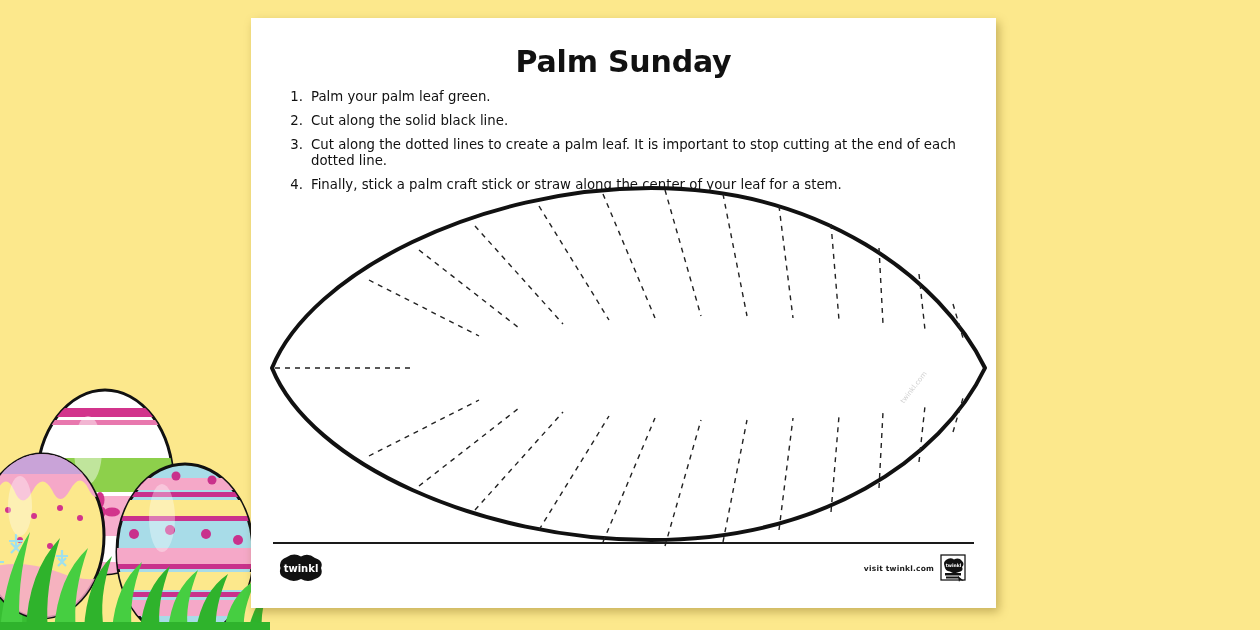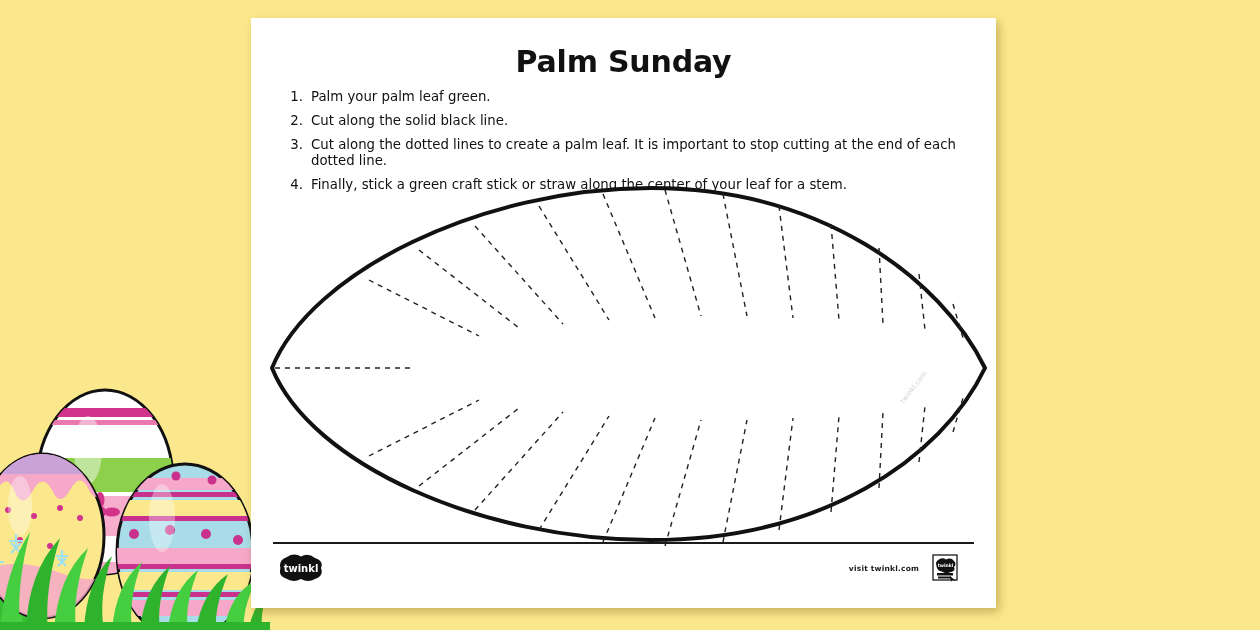--- a/index.html
+++ b/index.html
@@ -100,24 +100,24 @@
     left: 22px; top: 530px;
     width: 701px; height: 50px;
   }
   #footer-logo {
     position: absolute;
     left: 4px; top: 6px;
     width: 48px; height: 28px;
   }
   #footer-right {
     position: absolute;
-    right: 16px; top: 6px;
+    right: 8px; top: 6px;
     display: flex;
     align-items: center;
-    gap: 13px;
+    gap: 6px;
     margin-left: 32px;
   }
   #footer-url {
     font-size: 7.5px;
     font-weight: bold;
     color: #1a1a1a;
     letter-spacing: .2px;
     font-family: "DejaVu Sans", sans-serif;
   }
   #footer-badge {
@@ -256,21 +256,21 @@
       <li>
         <span class="num">2.</span>
         <span>Cut along the solid black line.</span>
       </li>
       <li>
         <span class="num">3.</span>
         <span>Cut along the dotted lines to create a palm leaf. It is important to stop cutting at the end of each dotted line.</span>
       </li>
       <li>
         <span class="num">4.</span>
-        <span>Finally, stick a green craft stick or straw along the center of your leaf for a stem.</span>
+        <span>Finally, stick a palm craft stick or straw along the center of your leaf for a stem.</span>
       </li>
     </ol>
 
     <div id="leaf-area">
       <svg id="leaf-svg" viewBox="0 0 745 385">
 
         <path id="leaf-outline" d="M21 200 C 60 104, 230 20, 400 20 C 570 20, 690 110, 734 200
                  C 690 292, 570 372, 400 372 C 230 372, 60 296, 21 200 Z" fill="#ffffff" stroke="#111111" stroke-width="4" stroke-linejoin="round"></path>
 
         <line x1="24" y1="200" x2="160" y2="200" stroke="#222" stroke-width="1.4" stroke-dasharray="5 5"></line>

